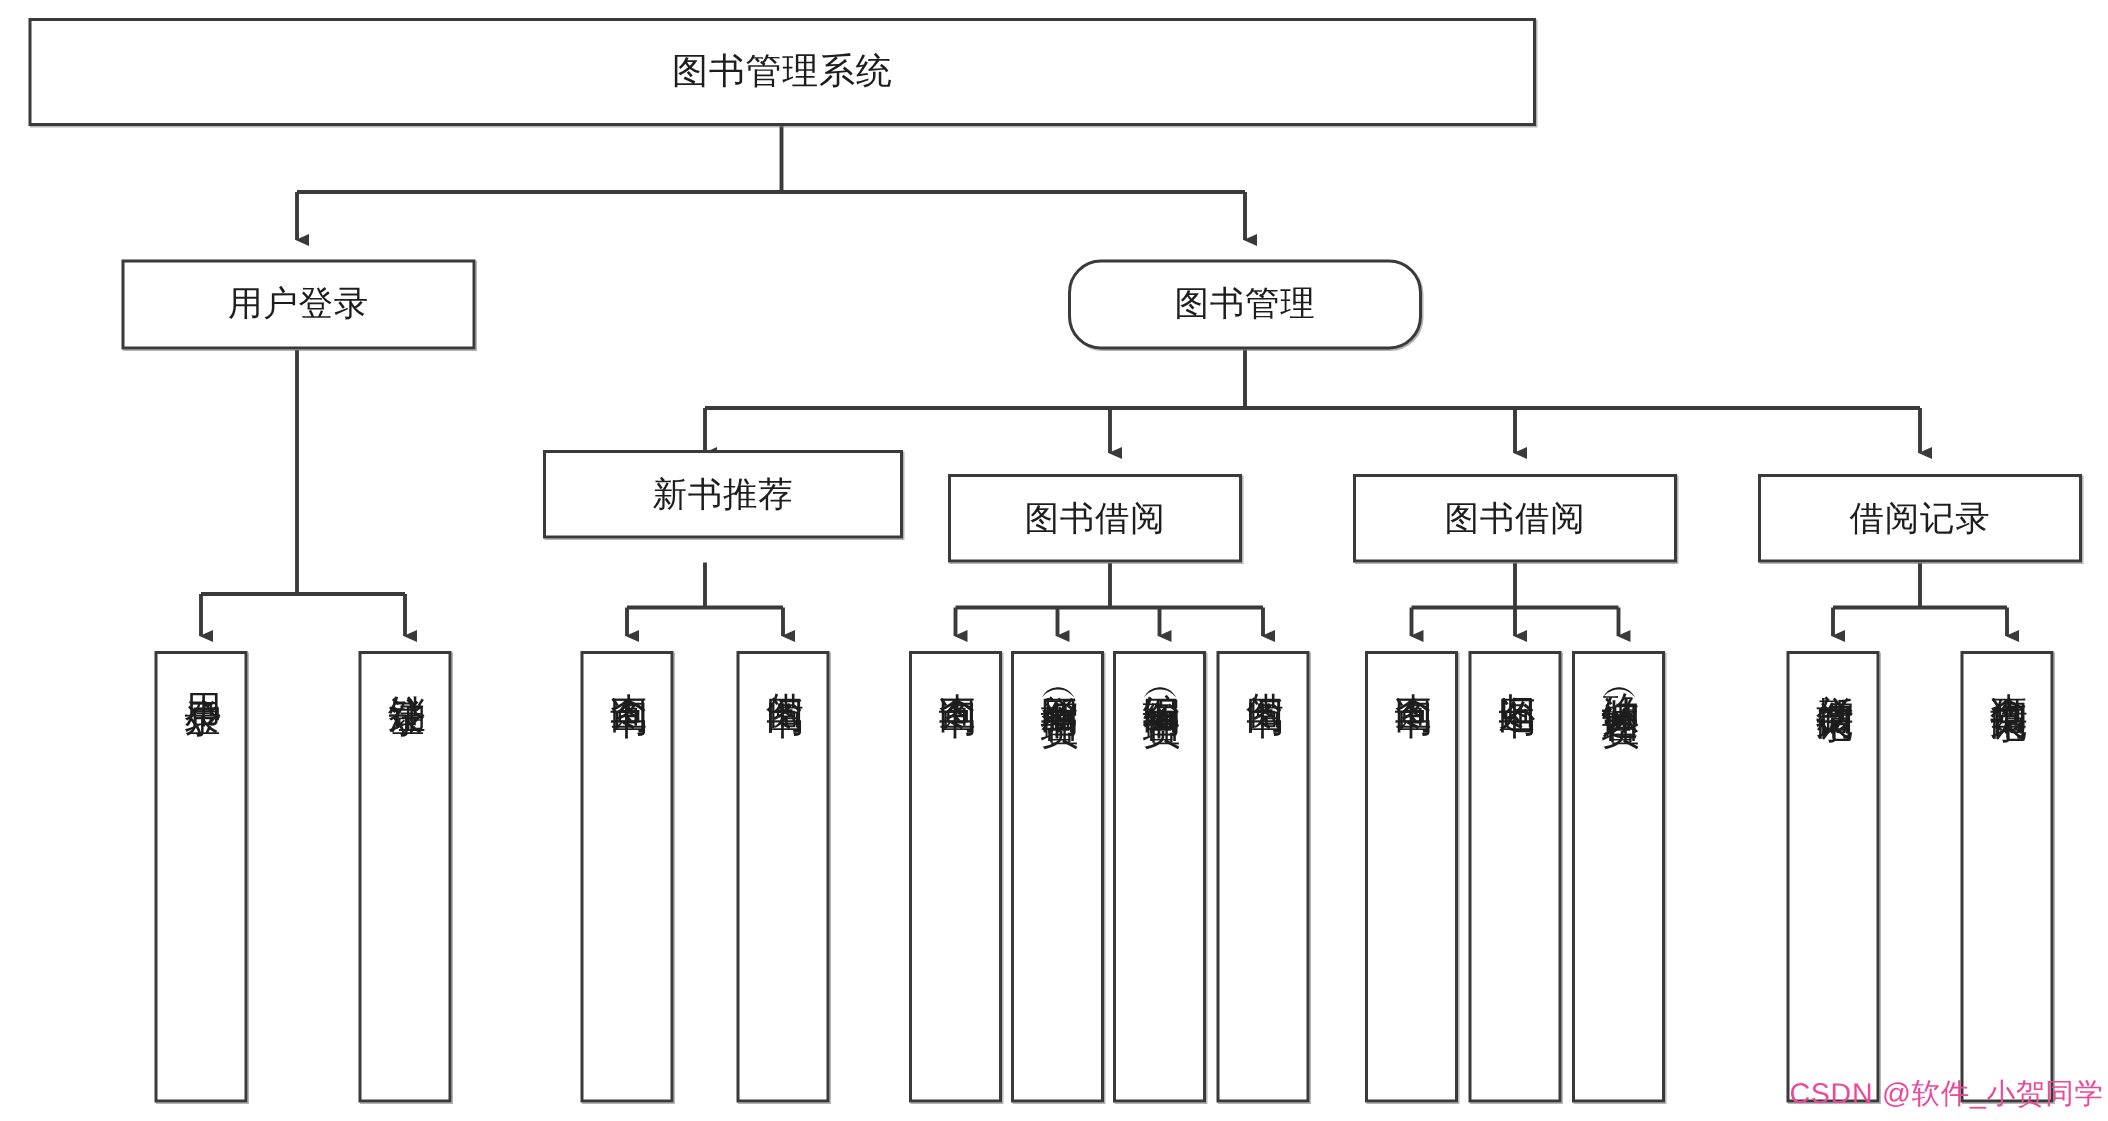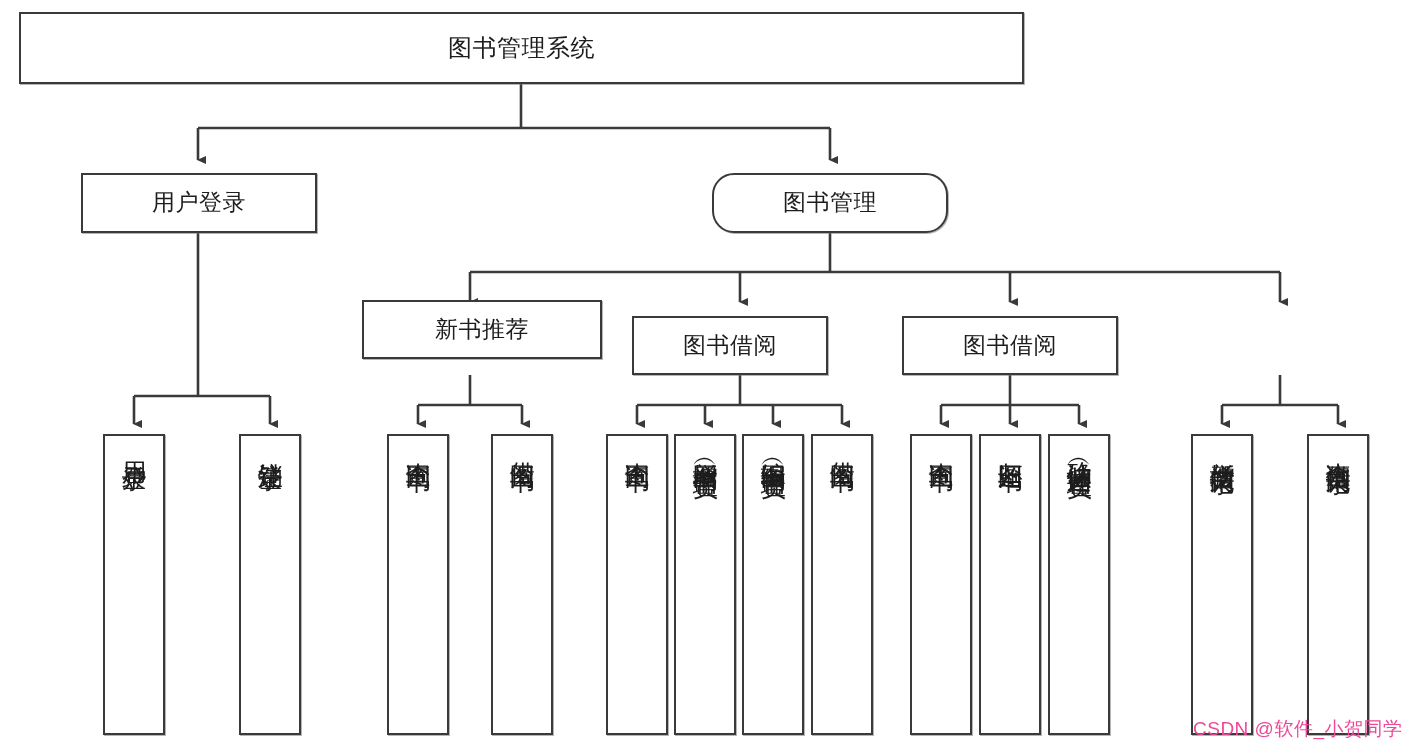--- a/index.html
+++ b/index.html
@@ -136,20 +136,23 @@
 
   <div class="node h" style="left:362px;top:300px;width:240px;height:59px;">
     <span class="lbl">新书推荐</span>
   </div>
   <div class="node h" style="left:632px;top:316px;width:196px;height:59px;">
     <span class="lbl">图书借阅</span>
   </div>
   <div class="node h" style="left:902px;top:316px;width:216px;height:59px;">
     <span class="lbl">图书借阅</span>
   </div>
+  <div class="node h" style="left:1172px;top:316px;width:216px;height:59px;">
+    <span class="lbl">借阅记录</span>
+  </div>
 
   <div class="node v" style="left:103px;top:434px;width:62px;height:301px;">
     <span class="lbl">用户登录</span>
   </div>
   <div class="node v" style="left:239px;top:434px;width:62px;height:301px;">
     <span class="lbl">注销登录</span>
   </div>
 
   <div class="node v" style="left:387px;top:434px;width:62px;height:301px;">
     <span class="lbl">查询图书</span>

